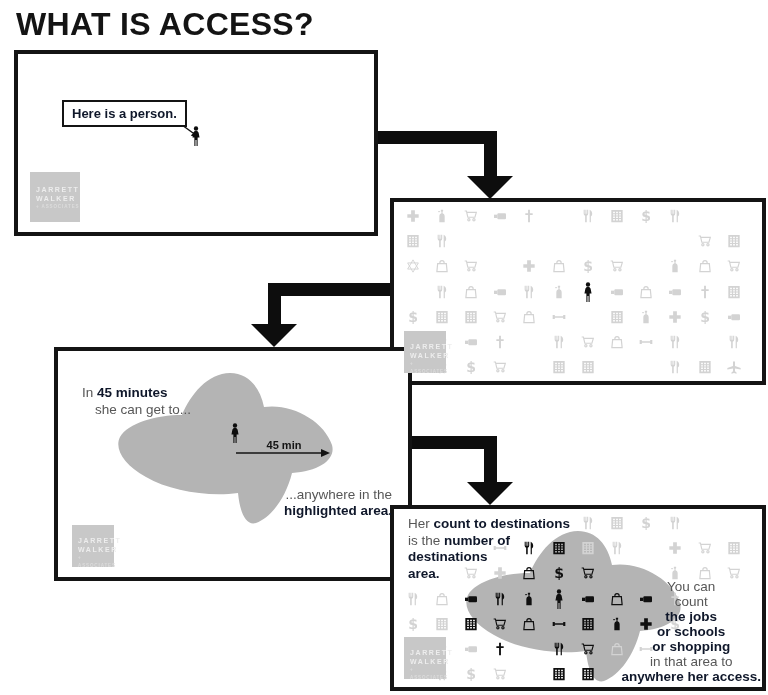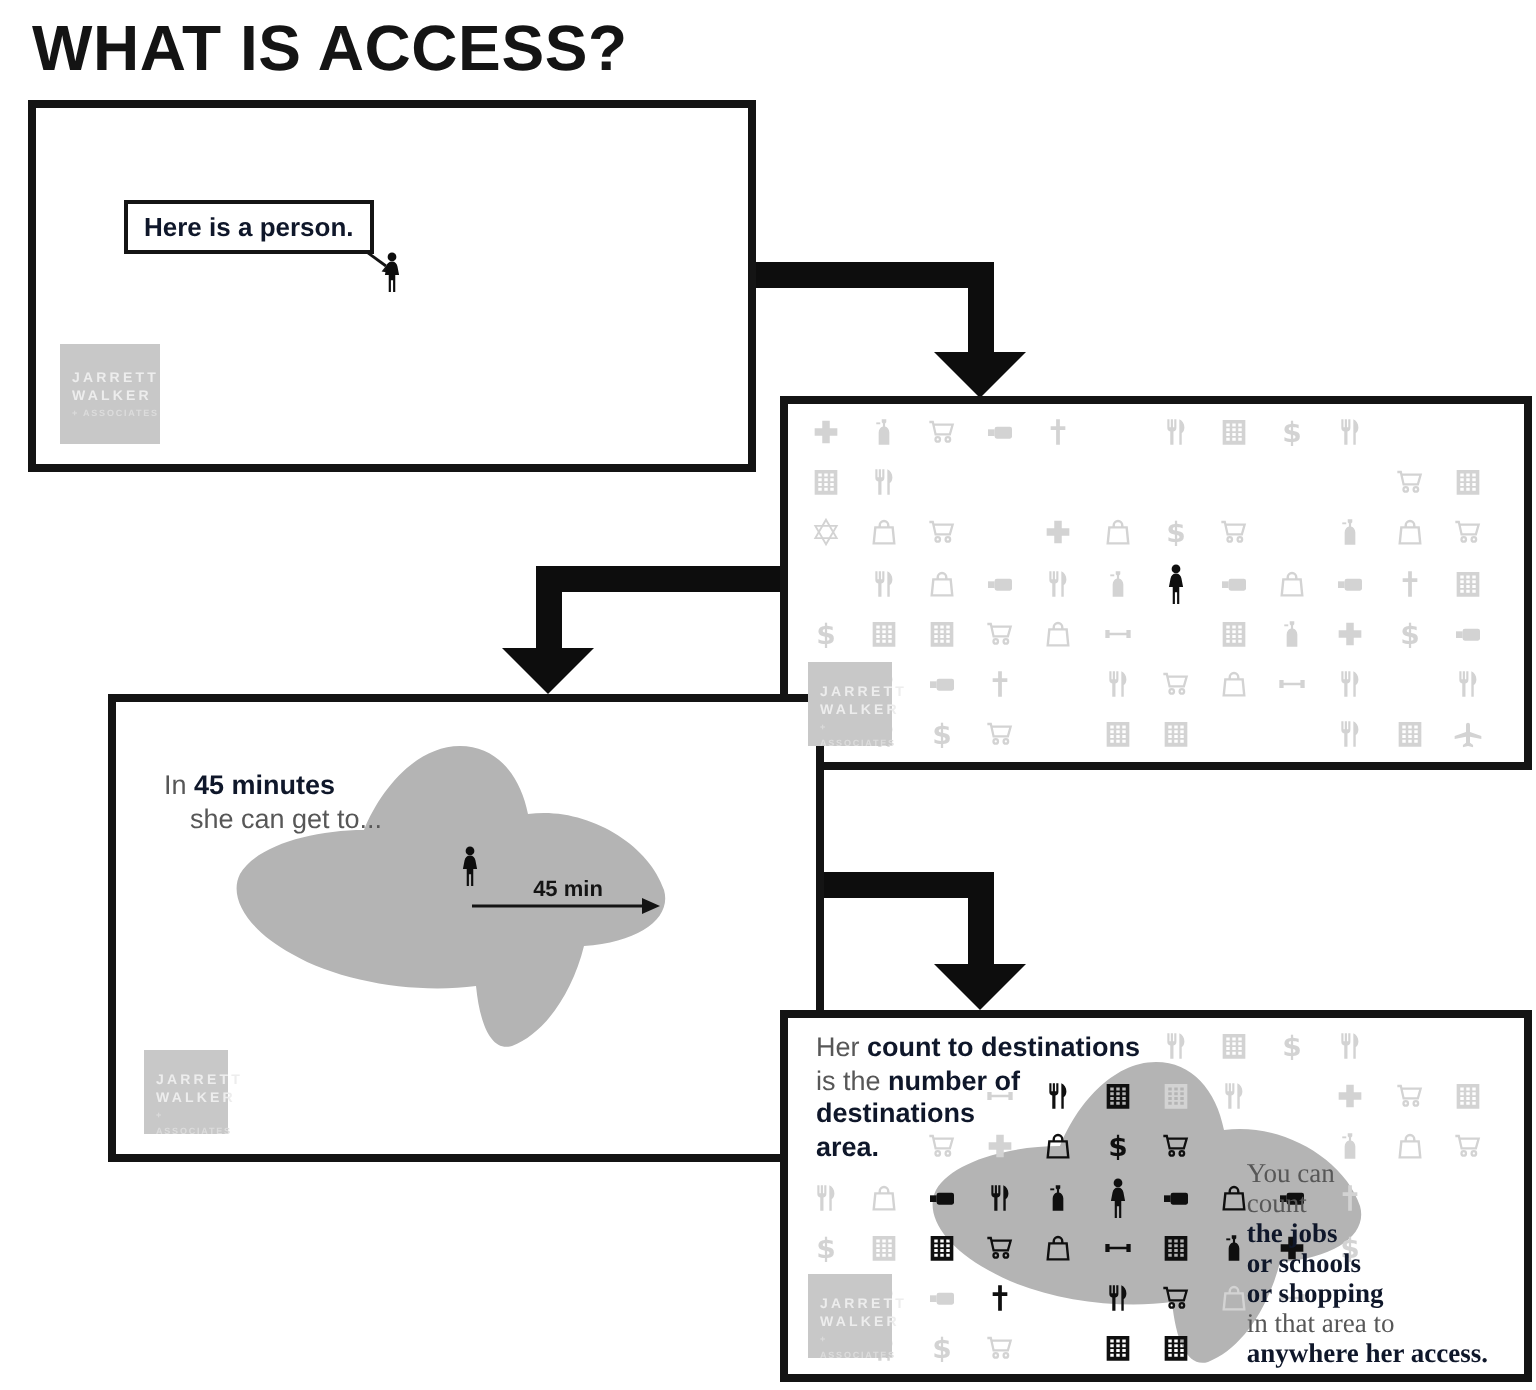--- a/index.html
+++ b/index.html
@@ -31,21 +31,21 @@
   .logo .l1,.logo .l2{font-size:7px;letter-spacing:1.6px;line-height:9px;color:#ededed;}
   .logo .l3{font-size:4.5px;letter-spacing:.9px;line-height:8px;color:#dcdcdc;}
   .logo.big{width:50px;height:50px;left:12px;bottom:10px;padding-top:13px;}
   .logo.sml{width:42px;height:42px;left:10px;bottom:8px;}
   .rich{position:absolute;z-index:5;font-size:13.5px;}
   .rich div{white-space:nowrap;}
   #p3-intro{left:24px;top:33px;line-height:17px;}
   #p3-intro div:nth-child(2){padding-left:13px;}
   #p3-outro{right:16px;top:136px;line-height:16px;text-align:right;}
   #p4-left{left:14px;top:7px;line-height:16.5px;}
-  #p4-right{right:18px;top:70px;line-height:15px;text-align:left;font-family:Liberation Serif, serif;}
+  #p4-right{right:1px;top:70px;line-height:15px;text-align:center;}
   .person{position:absolute;z-index:4;color:#0d0d0d;}
   .person svg{width:10px;height:20px;fill:currentColor;display:block;}
   .thin-arrow{position:absolute;z-index:4;}
   .timelabel{position:absolute;z-index:5;font-size:11px;font-weight:bold;color:#141414;
              width:70px;text-align:center;}
   .hidden-defs{position:absolute;width:0;height:0;overflow:hidden;}
 </style>
 </head>
 <body>
 
@@ -476,20 +476,24 @@
   <div class="person" style="left:172px;top:72px">
     <svg viewBox="0 0 10 22">
         <use href="#i-person"></use>
       </svg>
   </div>
   <div class="timelabel" style="left:191px;top:88px">45 min</div>
   <svg class="thin-arrow" style="left:176px;top:92px" width="98" height="20" viewBox="0 0 98 20">
     <line x1="2" y1="10" x2="88" y2="10" stroke="#141414" stroke-width="1.5"></line>
     <polygon points="96,10 87,6 87,14" fill="#141414"></polygon>
   </svg>
+  <div class="rich" id="p3-outro">
+    <div><span class="seg-n">...anywhere in the</span></div>
+    <div><span class="seg-b">highlighted area.</span></div>
+  </div>
   <div class="logo sml" style="left:14px;bottom:10px">
     <div class="l1">JARRETT</div>
     <div class="l2">WALKER</div>
     <div class="l3">+ ASSOCIATES</div>
   </div>
 </div>
 
 <div class="panel" id="panel4">
   <svg class="blob" style="left:12px;top:0" width="350" height="178" viewBox="0 0 350 178">
     <path fill="#b4b4b4" d="M172 22C190 22 202 36 206 56C234 52 266 70 274 94C278 108 262 120 234 122C228 146 214 166 198 172C188 175 182 162 180 142C150 146 112 140 88 126C66 114 56 98 62 86C70 72 98 64 124 64C132 44 150 22 172 22 Z"></path>

